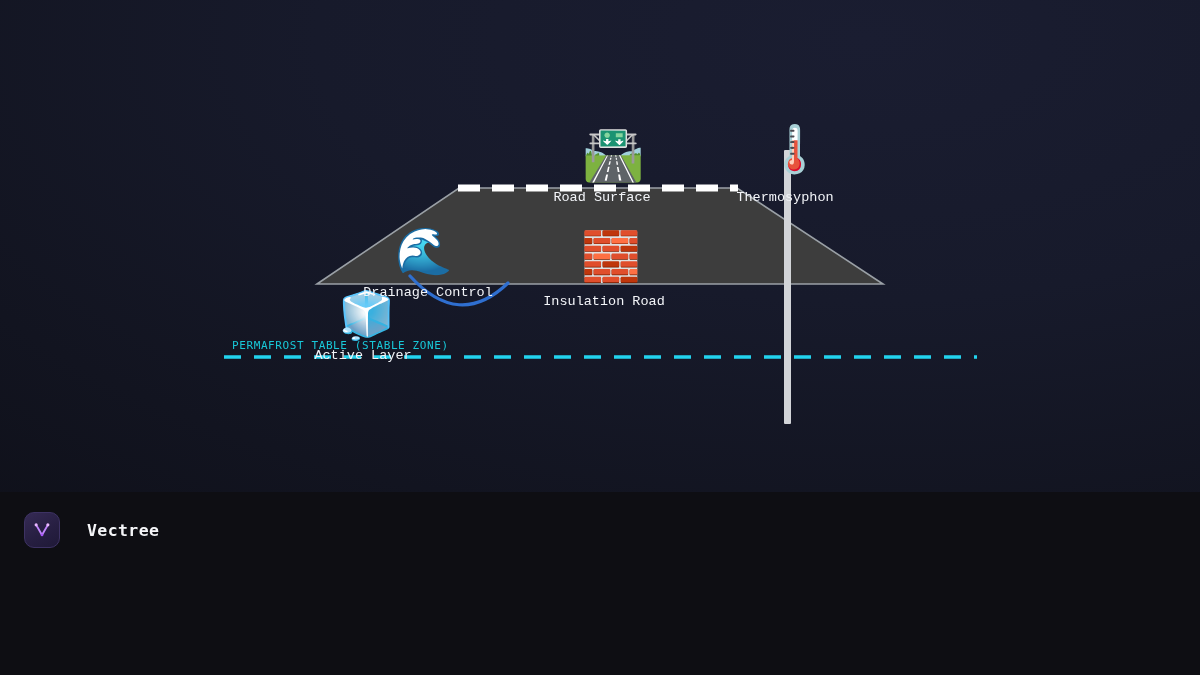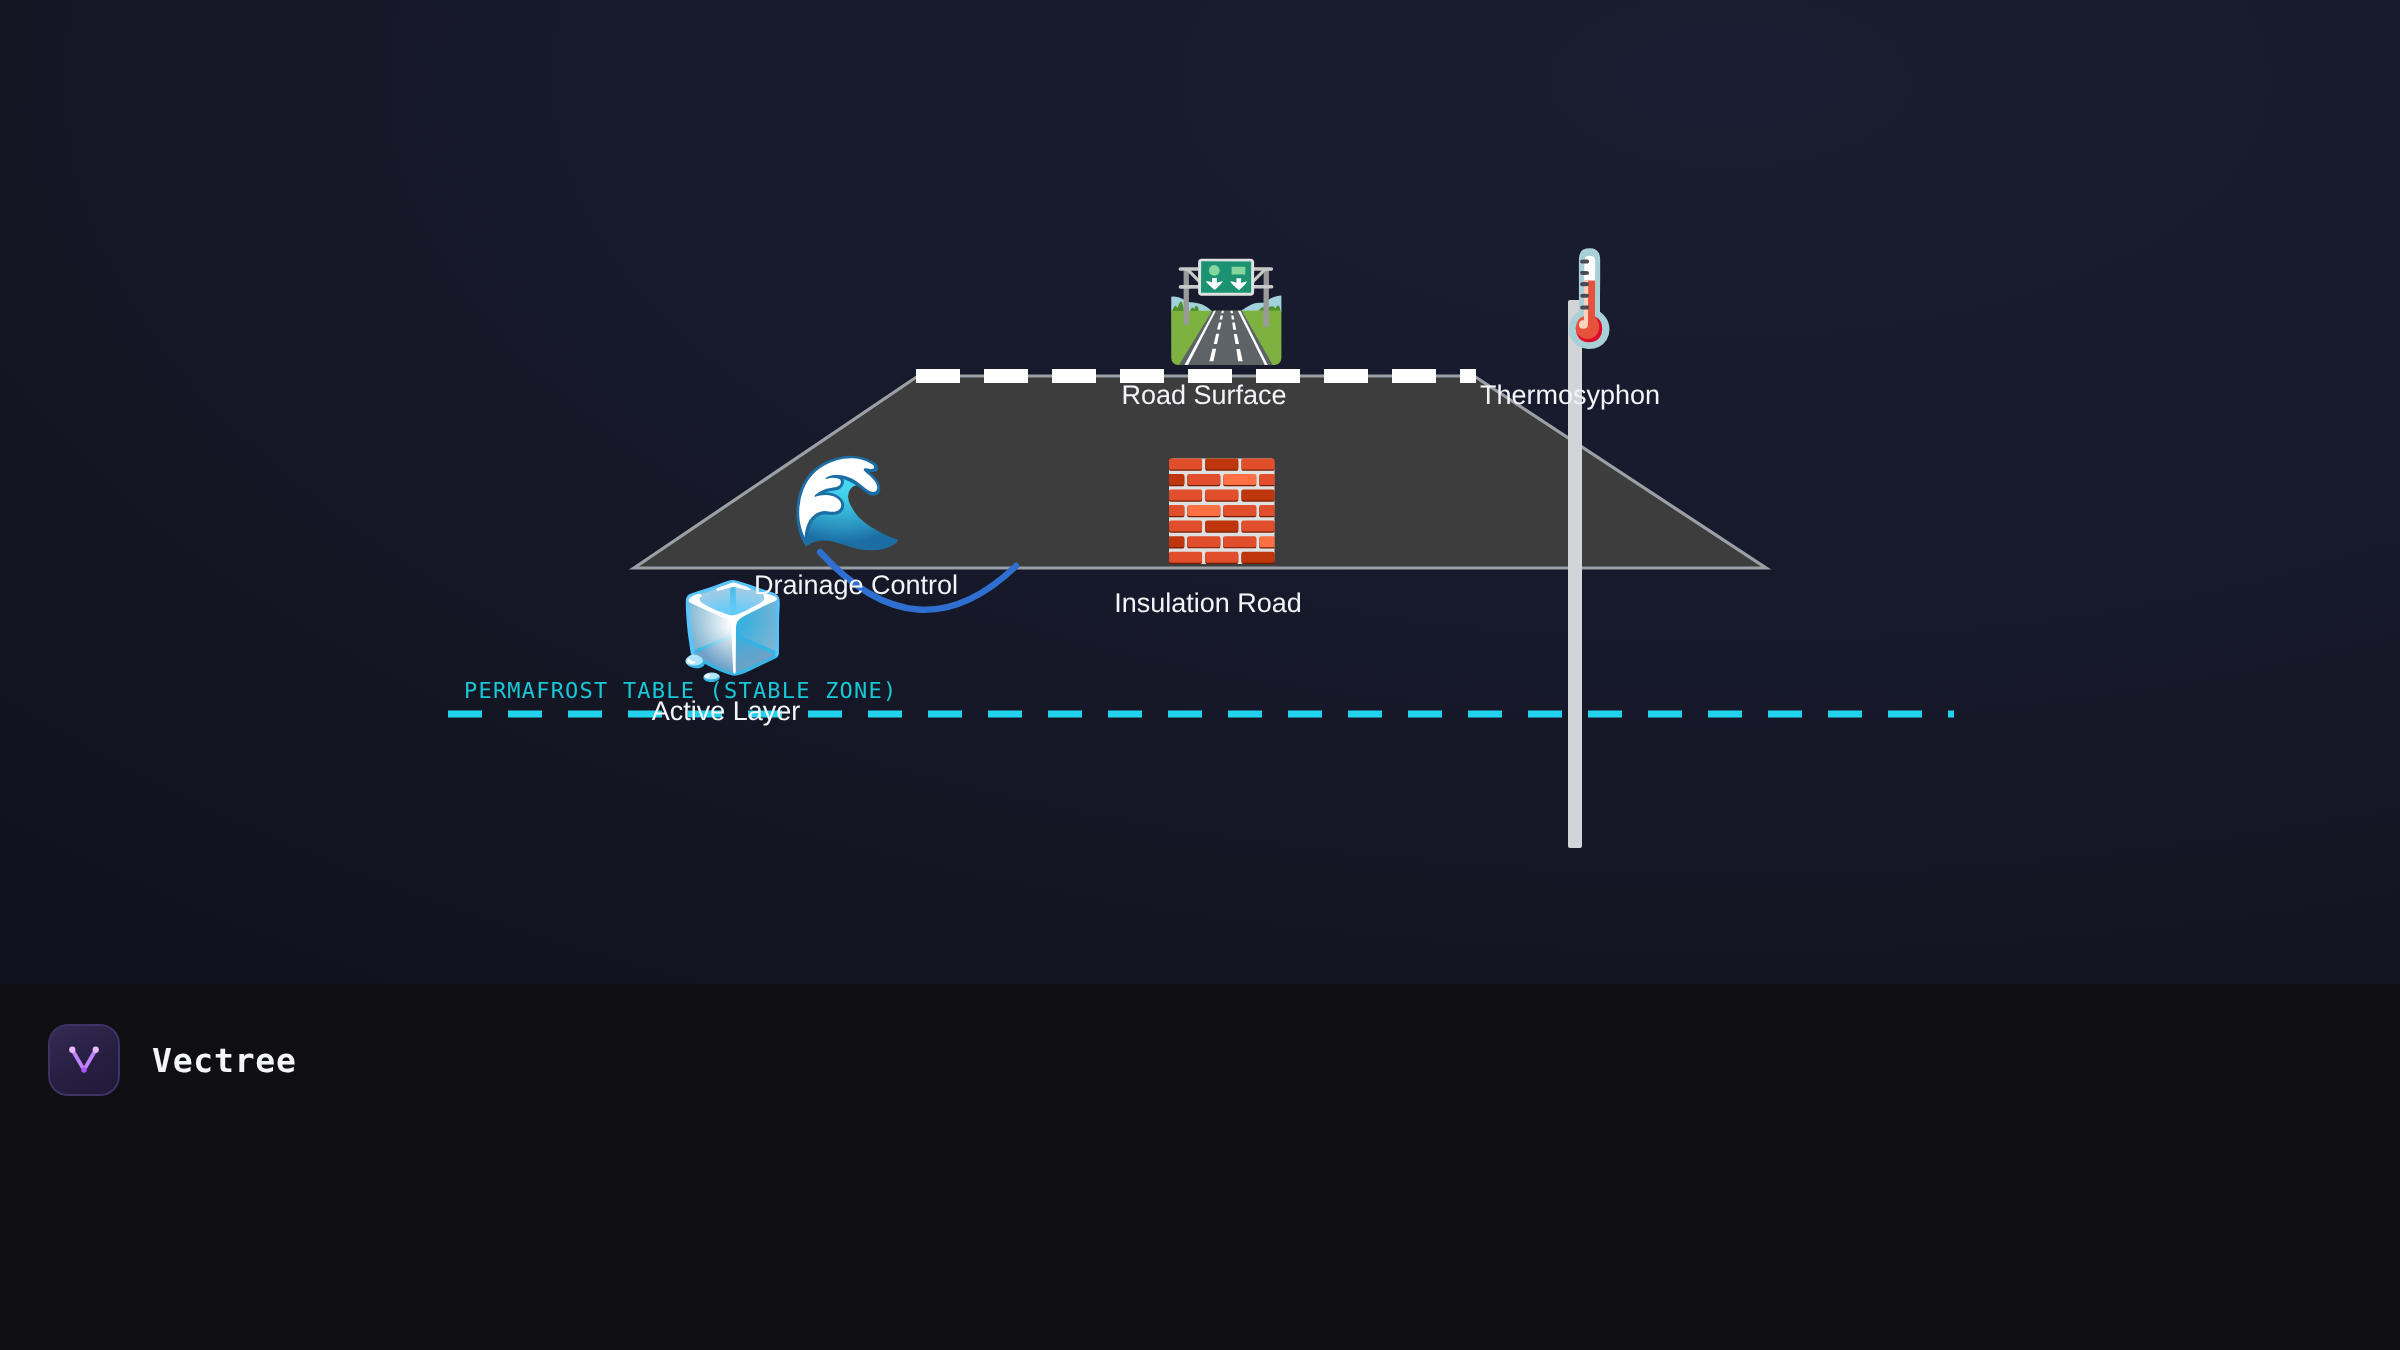--- a/index.html
+++ b/index.html
@@ -30,21 +30,21 @@
   }
   .emoji {
     position: absolute;
     font-family: "DejaVu Sans", sans-serif;
     line-height: 1;
     user-select: none;
   }
   .node-label {
     position: absolute;
     color: #f2f4f8;
-    font-family: Liberation Sans, sans-serif;
+    font-family: Liberation Mono, monospace;
     font-size: 13.5px;
     white-space: nowrap;
     text-align: center;
     transform: translateX(-50%);
   }
   .zone-label {
     position: absolute;
     color: #18c8d8;
     font-family: "DejaVu Sans Mono", monospace;
     font-size: 11px;
@@ -57,21 +57,21 @@
     position: absolute;
     left: 0; top: 492px;
     width: 1200px; height: 183px;
     background: #0e0e13;
   }
   #brand-row {
     position: absolute;
     left: 24px; top: 20px;
     display: flex;
     align-items: center;
-    gap: 16px;
+    gap: 27px;
   }
   #brand-logo {
     width: 34px; height: 34px;
     border-radius: 10px;
     background: linear-gradient(150deg, #352a54 0%, #271f42 55%, #1f1937 100%);
     border: 1px solid #3d3263;
     display: flex;
     align-items: center;
     justify-content: center;
   }

